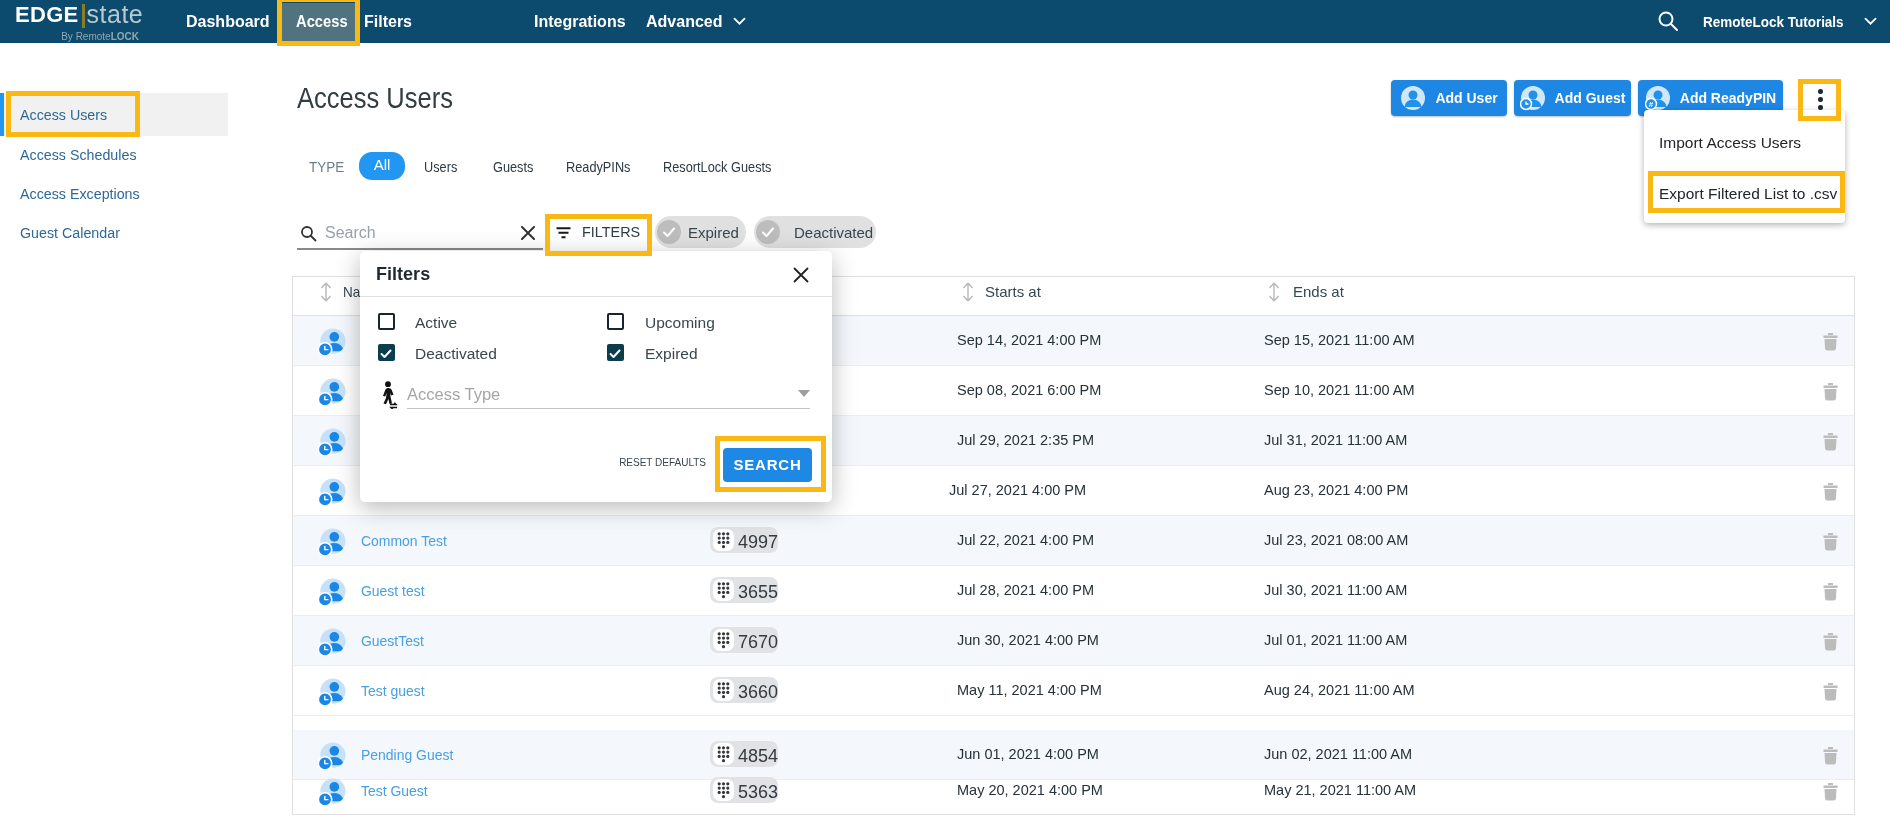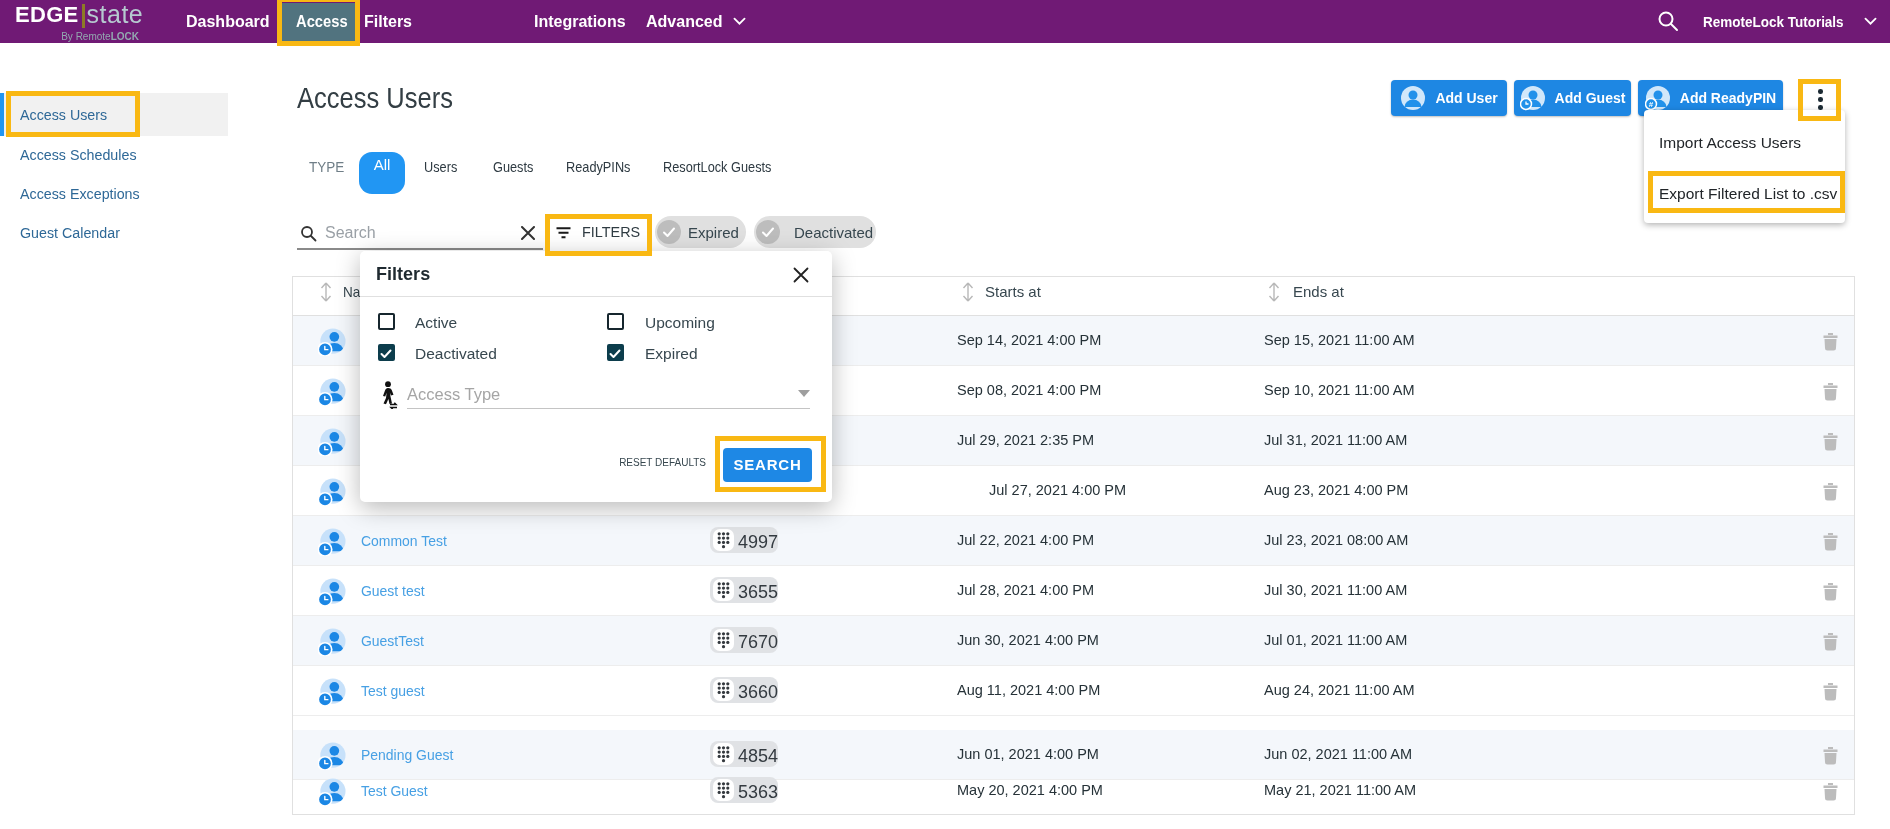--- a/index.html
+++ b/index.html
@@ -1,19 +1,19 @@
 <!DOCTYPE html>
 <html><head>
 <meta charset="utf-8">
 <style>
 * { margin:0; padding:0; box-sizing:border-box; }
 html,body { width:1890px; height:829px; background:#fff; font-family:"Liberation Sans", sans-serif; overflow:hidden; position:relative; }
 .abs { position:absolute; }
 
-.navbar { position:absolute; left:0; top:0; width:1890px; height:43px; background:#701a75; }
+.navbar { position:absolute; left:0; top:0; width:1890px; height:43px; background:#0c4a6e; }
 .nav-item { position:absolute; top:0; height:43px; line-height:43px; color:#fff; font-size:16px; font-weight:700; white-space:nowrap; }
 .logo { position:absolute; left:15px; top:3px; }
 .logo-row { display:flex; align-items:flex-start; }
 .logo-edge { color:#fff; font-size:22px; font-weight:700; letter-spacing:0.3px; line-height:23px;}
 .logo-bar { display:inline-block; width:3px; height:24px; background:#8d7b25; margin:1px 2px 0 3px; }
 .logo-state { color:#b6c9d0; font-size:25px; font-weight:400; line-height:22px; letter-spacing:0.5px; }
 .logo-by { color:#93a8b0; font-size:10px; margin-top:3px; width:124px; text-align:right; }
 .access-bg { position:absolute; left:282px; top:3px; width:73px; height:39px; background:#51737f; }
 
 .ybox { position:absolute; border:5px solid #f9b813; z-index:60; }
@@ -21,21 +21,21 @@
 .side-sel { position:absolute; left:0; top:93px; width:228px; height:43px; background:#f1f1f1; border-left:4px solid #2196f3; }
 .side-item { position:absolute; left:20px; color:#2e6897; font-size:15.5px; white-space:nowrap; transform:scaleX(0.92); transform-origin:left center; }
 
 .h1 { position:absolute; left:297px; top:82px; font-size:29px; font-weight:500; color:#333e44; transform:scaleX(0.88); transform-origin:left center; }
 
 .btn { position:absolute; top:80px; height:36px; background:#1e87e3; border-radius:4px; color:#fff; font-size:14px; font-weight:700; display:flex; align-items:center; justify-content:center; gap:9px; white-space:nowrap; box-shadow:0 1px 2px rgba(0,0,0,0.25); }
 .menu { position:absolute; left:1644px; top:110px; width:201px; height:113px; background:#fff; border-radius:4px; box-shadow:0 2px 6px rgba(0,0,0,0.3); z-index:40; }
 .menu-item { position:absolute; left:15px; font-size:15.5px; color:#212529; white-space:nowrap; }
 
 .type-label { position:absolute; left:309px; top:158px; font-size:15px; color:#6f7e87; transform:scaleX(0.9); transform-origin:left center;}
-.pill-all { position:absolute; left:359px; top:152px; width:46px; height:42px; border-radius:13px; background:#2196f3; color:#fff; font-size:15px; text-align:center; line-height:26px; }
+.pill-all { position:absolute; left:359px; top:152px; width:46px; height:28px; border-radius:13px; background:#2196f3; color:#fff; font-size:15px; text-align:center; line-height:26px; }
 .type-item { position:absolute; top:158px; font-size:15px; color:#2e3a42; transform:scaleX(0.85); transform-origin:left center; }
 
 .search-line { position:absolute; left:297px; top:248px; width:246px; height:1.5px; background:#8a8a8a; }
 .search-ph { position:absolute; left:325px; top:224px; font-size:16px; color:#9aa0a6; }
 .chip { position:absolute; top:216px; height:32px; background:#e0e0e0; border-radius:16px; color:#37474f; font-size:15px; }
 .chip-circle { position:absolute; left:2px; top:4px; width:24px; height:24px; border-radius:50%; background:#bdbdbd; }
 
 .table { position:absolute; left:292px; top:276px; width:1563px; height:539px; border:1px solid #e0e0e0; background:#fff; }
 .thead { position:absolute; left:0; top:0; width:100%; height:39px; border-bottom:1px solid #e0e0e0; }
 .th { position:absolute; top:6px; font-size:15px; color:#37474f; }
@@ -229,41 +229,41 @@
       <div class="cell-date" style="left:664px;">Sep 14, 2021 4:00 PM</div>
       <div class="cell-date" style="left:971px;">Sep 15, 2021 11:00 AM</div>
       <svg class="trash" viewBox="0 0 15 19">
         <use href="#tr"></use>
       </svg>
     </div>
   <div class="row" style="top:89px;">
       <svg class="avatar" viewBox="0 0 28 28">
         <use href="#av"></use>
       </svg>
-      <div class="cell-date" style="left:664px;">Sep 08, 2021 4:00 PM</div>
+      <div class="cell-date" style="left:664px;">Sep 08, 2021 6:00 PM</div>
       <div class="cell-date" style="left:971px;">Sep 10, 2021 11:00 AM</div>
       <svg class="trash" viewBox="0 0 15 19">
         <use href="#tr"></use>
       </svg>
     </div>
   <div class="row alt" style="top:139px;">
       <svg class="avatar" viewBox="0 0 28 28">
         <use href="#av"></use>
       </svg>
       <div class="cell-date" style="left:664px;">Jul 29, 2021 2:35 PM</div>
       <div class="cell-date" style="left:971px;">Jul 31, 2021 11:00 AM</div>
       <svg class="trash" viewBox="0 0 15 19">
         <use href="#tr"></use>
       </svg>
     </div>
   <div class="row" style="top:189px;">
       <svg class="avatar" viewBox="0 0 28 28">
         <use href="#av"></use>
       </svg>
-      <div class="cell-date" style="left:696px;">Jul 27, 2021 4:00 PM</div>
+      <div class="cell-date" style="left:656px;">Jul 27, 2021 4:00 PM</div>
       <div class="cell-date" style="left:971px;">Aug 23, 2021 4:00 PM</div>
       <svg class="trash" viewBox="0 0 15 19">
         <use href="#tr"></use>
       </svg>
     </div>
   <div class="row alt" style="top:239px;">
       <svg class="avatar" viewBox="0 0 28 28">
         <use href="#av"></use>
       </svg>
       <div class="name">Common Test</div>
@@ -317,21 +317,21 @@
       <svg class="avatar" viewBox="0 0 28 28">
         <use href="#av"></use>
       </svg>
       <div class="name">Test guest</div>
       <span class="pinbadge">
         <span class="pinicon"><svg width="21" height="22" viewBox="0 0 21 22">
             <use href="#pk"></use>
           </svg></span>
         <span class="pinnum">3660</span>
       </span>
-      <div class="cell-date" style="left:664px;">Aug 11, 2021 4:00 PM</div>
+      <div class="cell-date" style="left:664px;">May 11, 2021 4:00 PM</div>
       <div class="cell-date" style="left:971px;">Aug 24, 2021 11:00 AM</div>
       <svg class="trash" viewBox="0 0 15 19">
         <use href="#tr"></use>
       </svg>
     </div>
   <div class="row alt" style="top:453px;text-align:center;">
       <svg class="avatar" viewBox="0 0 28 28">
         <use href="#av"></use>
       </svg>
       <div class="name">Pending Guest</div>

